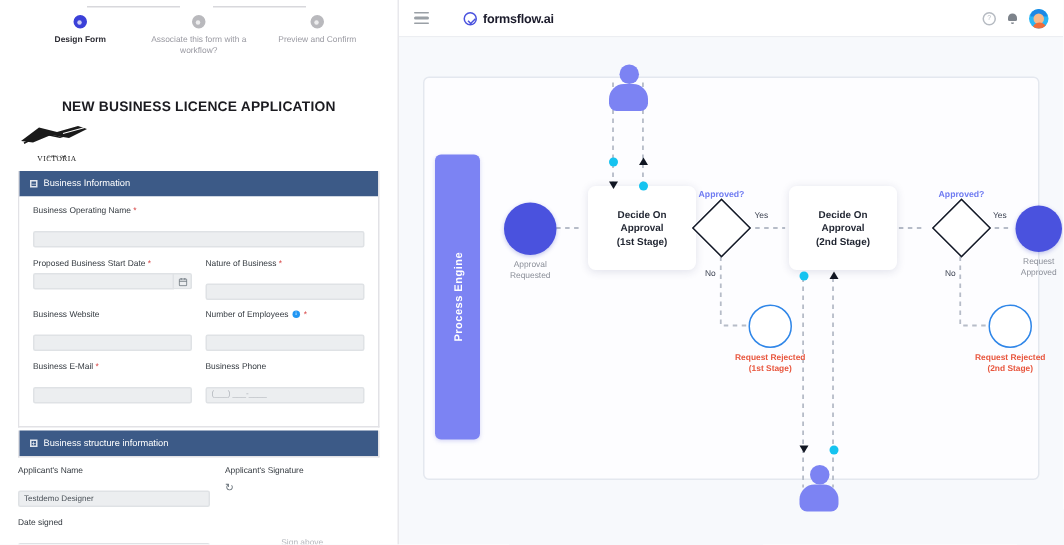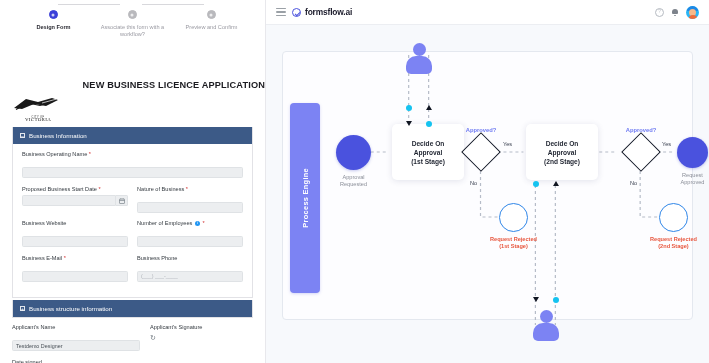--- a/index.html
+++ b/index.html
@@ -33,22 +33,22 @@
   .step-label{font-size:5.6px;color:#9a9aa2;line-height:7px;padding:0 6px;}
   .step.active .step-label{color:#2b2b33;font-weight:bold;}
   .step-line{
     position:absolute;top:4px;height:1px;background:#d8d8dc;z-index:1;
   }
   .step-line.l1{left:58px;width:62px;}
   .step-line.l2{left:142px;width:62px;}
 
   
   .form-title{
-    text-align:right;font-size:9.2px;font-weight:bold;color:#1b1b20;
-    letter-spacing:.15px;margin:30px 0 0 0;
+    text-align:center;font-size:9.2px;font-weight:bold;color:#1b1b20;
+    letter-spacing:.15px;margin:16px 0 0 0;
   }
 
   
   .logo-wrap{margin:7px 0 0 12px;width:52px;}
   .logo-sub{
     font-family:"Liberation Serif",serif;font-size:5px;color:#1a1a1a;letter-spacing:.3px;
     text-align:center;margin-top:-2px;line-height:5px;
   }
   .logo-tiny{font-size:2.6px;letter-spacing:.4px;color:#2a2a2a;text-align:center;line-height:3px;}
 
@@ -104,21 +104,21 @@
     font-size:5.6px;color:#b4b8bd;white-space:nowrap;
   }
 
   
   .right-panel{
     position:relative;flex:1;height:363px;background:#ffffff;
     border-left:1px solid #e8e8ec;overflow:hidden;
   }
   .topbar{
     height:24px;background:#ffffff;display:flex;align-items:center;
-    padding:0 10px;gap:6px;border-bottom:1px solid #eceef2;
+    padding:0 10px;gap:23px;border-bottom:1px solid #eceef2;
   }
   .burger{display:flex;flex-direction:column;gap:2px;cursor:pointer;}
   .burger span{display:block;width:10px;height:1.4px;background:#9aa0a6;border-radius:1px;}
   .brand{display:flex;align-items:center;gap:4px;}
   .brand-mark{
     width:9px;height:9px;border-radius:50%;border:1.4px solid #4a52de;
     position:relative;box-sizing:border-box;
   }
   .brand-mark:after{
     content:"";position:absolute;left:1.6px;top:3.2px;width:4px;height:2px;

